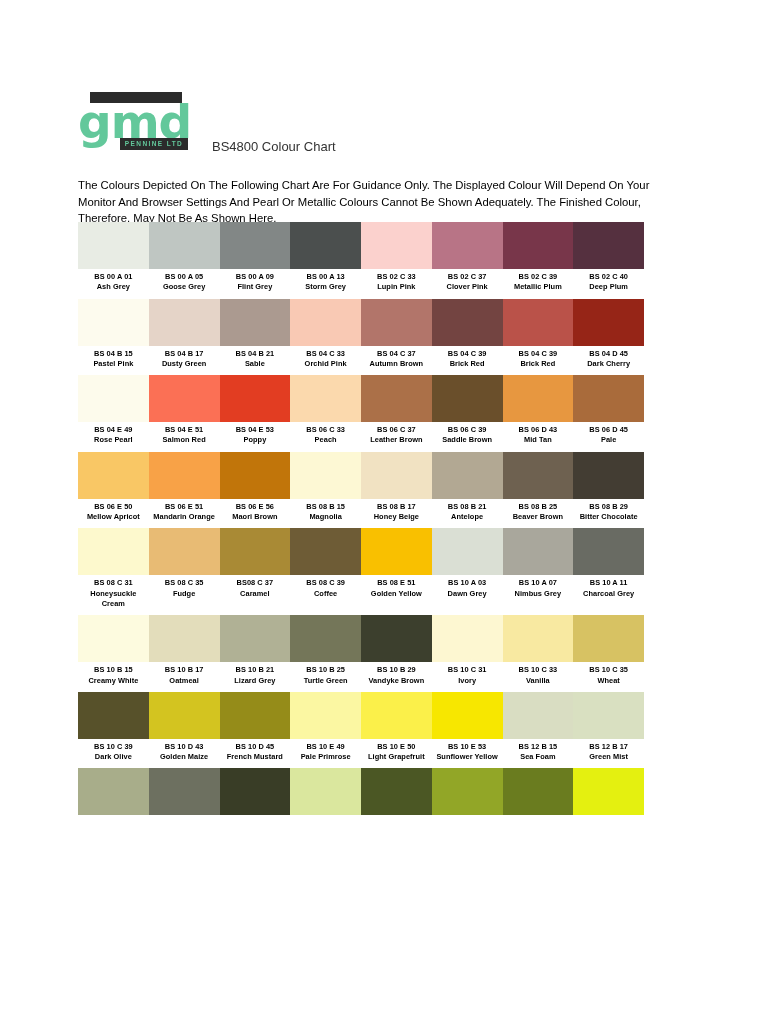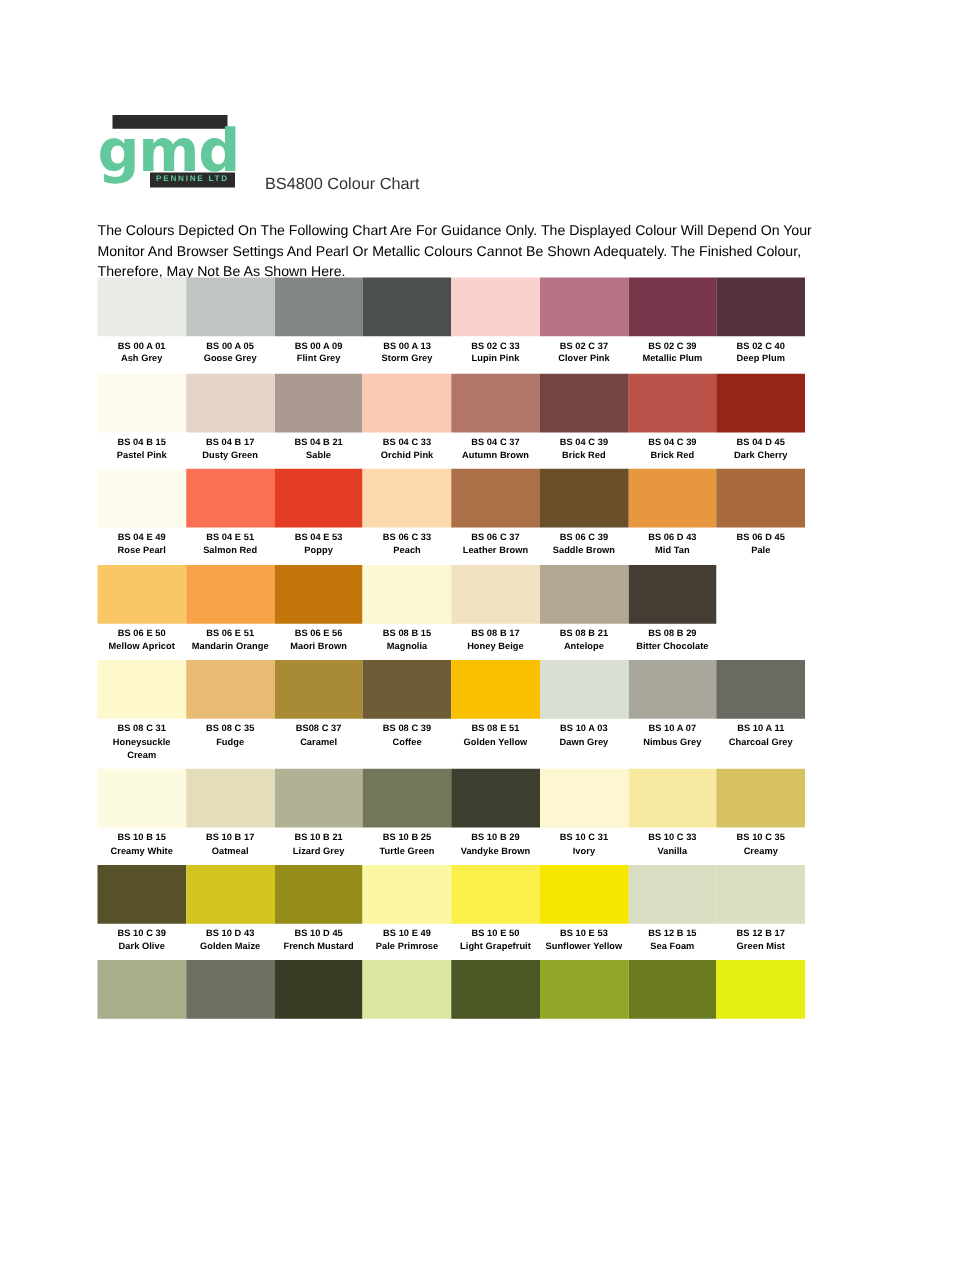--- a/index.html
+++ b/index.html
@@ -360,20 +360,27 @@
           </div>
         </div>
         <div class="cell">
           <div class="swatch" title="BS 08 B 21 Antelope" style="background: rgb(178, 168, 147);"></div>
           <div class="labels">
             <span class="code">BS 08 B 21</span>
             <span class="cname">Antelope</span>
           </div>
         </div>
         <div class="cell">
+          <div class="swatch" title="BS 08 B 25 Beaver Brown" style="background: rgb(110, 97, 80);"></div>
+          <div class="labels">
+            <span class="code">BS 08 B 25</span>
+            <span class="cname">Beaver Brown</span>
+          </div>
+        </div>
+        <div class="cell">
           <div class="swatch" title="BS 08 B 29 Bitter Chocolate" style="background: rgb(67, 61, 51);"></div>
           <div class="labels">
             <span class="code">BS 08 B 29</span>
             <span class="cname">Bitter Chocolate</span>
           </div>
         </div>
       </div>
       <div class="row">
         <div class="cell">
           <div class="swatch" title="BS 08 C 31 Honeysuckle Cream" style="background: rgb(253, 249, 205);"></div>
@@ -479,21 +486,21 @@
           <div class="swatch" title="BS 10 C 33 Vanilla" style="background: rgb(248, 233, 161);"></div>
           <div class="labels">
             <span class="code">BS 10 C 33</span>
             <span class="cname">Vanilla</span>
           </div>
         </div>
         <div class="cell">
           <div class="swatch" title="BS 10 C 35 Wheat" style="background: rgb(215, 194, 99);"></div>
           <div class="labels">
             <span class="code">BS 10 C 35</span>
-            <span class="cname">Creamy</span>
+            <span class="cname">Wheat</span>
           </div>
         </div>
       </div>
       <div class="row">
         <div class="cell">
           <div class="swatch" title="BS 10 C 39 Dark Olive" style="background: rgb(87, 81, 42);"></div>
           <div class="labels">
             <span class="code">BS 10 C 39</span>
             <span class="cname">Dark Olive</span>
           </div>

